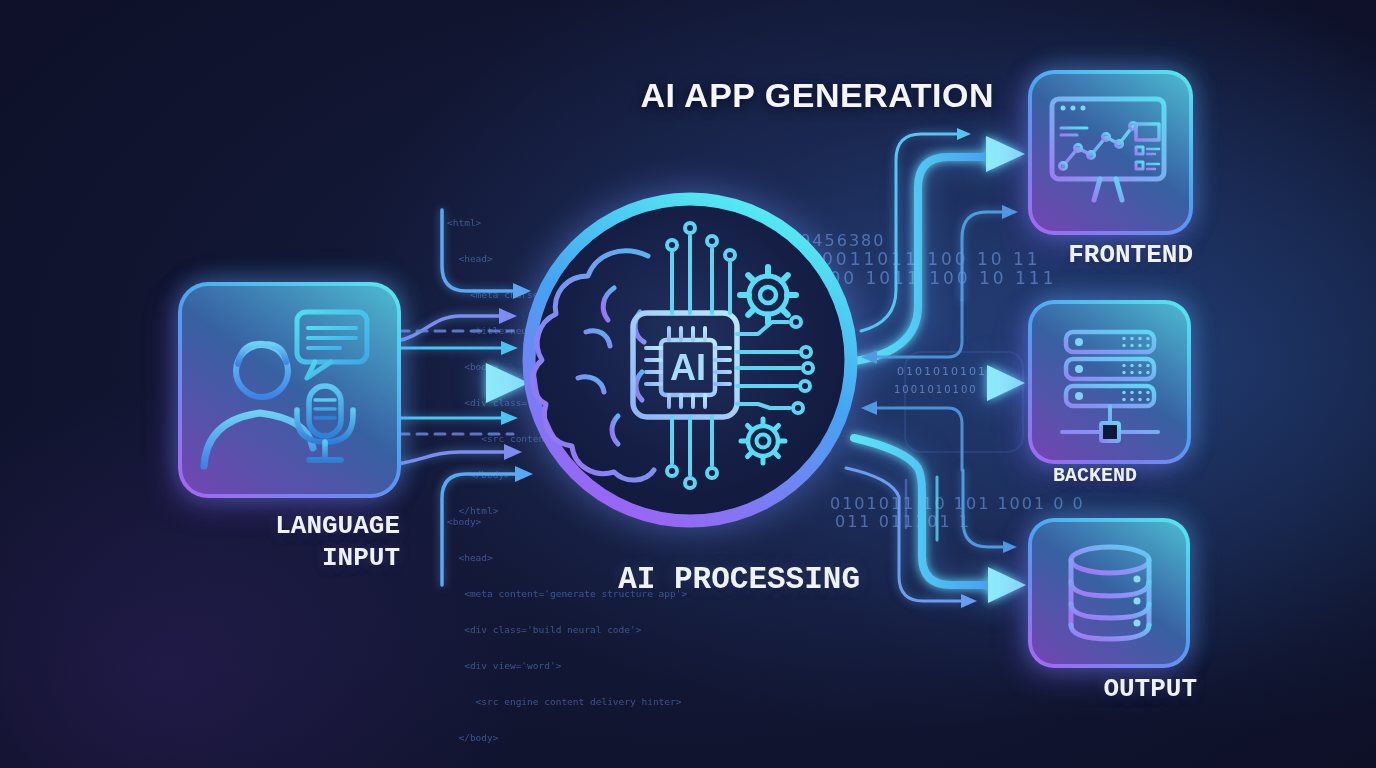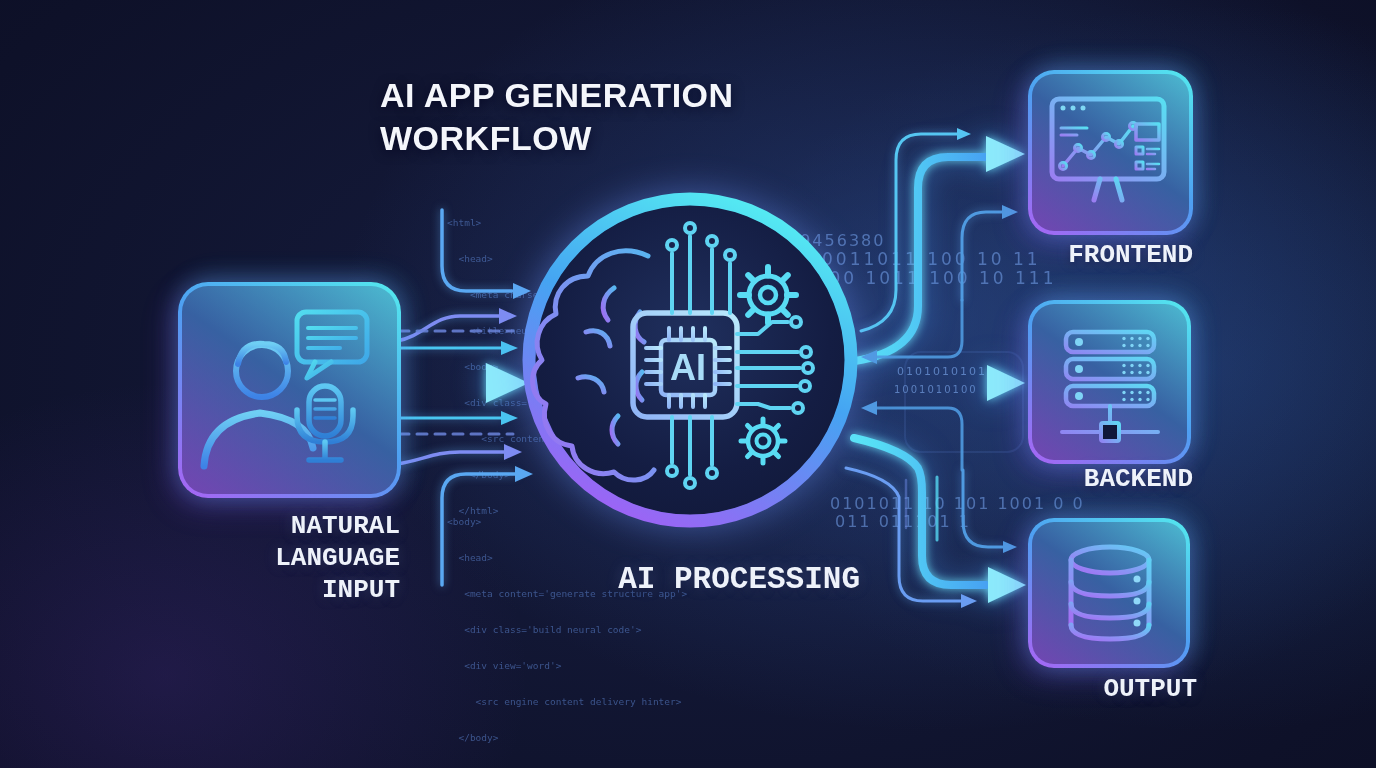--- a/index.html
+++ b/index.html
@@ -6,29 +6,29 @@
   #canvas{
     position:relative;width:1376px;height:768px;overflow:hidden;
     font-family:"Liberation Sans",sans-serif;
     background:
       radial-gradient(900px 620px at 68% 42%, rgba(47,84,156,.50), rgba(47,84,156,0) 66%),
       radial-gradient(720px 520px at 88% 48%, rgba(42,92,165,.32), rgba(42,92,165,0) 70%),
       radial-gradient(520px 420px at 12% 88%, rgba(92,52,165,.22), rgba(92,52,165,0) 70%),
       radial-gradient(1500px 980px at 50% 48%, #161d40 0%, #0e1129 55%, #080a1b 100%);
   }
   
-  #title{position:absolute;left:380px;top:74px;width:614px;text-align:left;
+  #title{position:absolute;left:380px;top:74px;width:614px;text-align:right;
     color:#f4f6fb;font-weight:bold;font-size:34px;line-height:43px;letter-spacing:.5px;
     text-shadow:0 2px 12px rgba(0,0,30,.7);z-index:6;}
   .lbl{position:absolute;color:#eef2fa;font-weight:bold;text-align:right;z-index:6;
     text-shadow:0 0 14px rgba(140,170,255,.30),0 2px 8px rgba(0,0,25,.6);font-family:Liberation Mono, monospace;}
   #input-label{left:170px;top:510px;width:230px;font-size:26px;line-height:32px;}
   #processing-label{left:520px;top:562px;width:340px;font-size:31px;}
   #frontend-label{left:1018px;top:240px;width:175px;font-size:26px;}
-  #backend-label{left:1018px;top:464px;width:175px;font-size:26px;}
+  #backend-label{left:962px;top:464px;width:175px;font-size:20px;}
   #fullstack-label{left:1012px;top:674px;width:185px;font-size:26px;line-height:31px;}
   
   .code-block{position:absolute;color:rgba(105,150,235,.48);font-family:"DejaVu Sans Mono",monospace;
     font-size:9.5px;line-height:12px;white-space:pre;z-index:1;}
   #code-top{left:447px;top:193px;}
   #code-bottom{left:447px;top:492px;}
   .bin{position:absolute;color:rgba(120,165,240,.55);font-family:"DejaVu Sans",sans-serif;
     white-space:pre;z-index:1;}
   #bin-t1{left:788px;top:231px;font-size:16px;letter-spacing:2px;}
   #bin-t2{left:786px;top:249px;font-size:17px;letter-spacing:3px;}
@@ -154,21 +154,20 @@
       </g>
       <path d="M 846,468 Q 892,478 899,497 L 899,576 Q 899,601 923,601 L 961,601" stroke="#6a9df2" stroke-width="3" class="glow-mild"></path>
       <polygon points="977,601 961,594 961,608" fill="#6a9df2"></polygon>
       <path d="M 937,477 L 937,540" stroke="#55d8f2" stroke-width="3" opacity=".8"></path>
       <path d="M 906,480 L 906,528" stroke="#6a85e0" stroke-width="2.5" opacity=".5"></path>
     </g>
   </svg>
 
   <div id="title">
     <div>AI APP GENERATION</div>
-    <div>WORKFLOW</div>
   </div>
 
   <div class="node-box" id="input-box">
     <svg viewBox="0 0 215 208" fill="none">
       <defs>
         <linearGradient id="gPerson" x1="0" y1="0" x2="0" y2="1">
             <stop offset="0" stop-color="#6fcff4"></stop>
             <stop offset="1" stop-color="#3d82e6"></stop>
           </linearGradient>
         <linearGradient id="gCyanB" x1="0" y1="0" x2="1" y2="1">
@@ -192,21 +191,20 @@
       </g>
       <g stroke="url(#gMic)" stroke-linecap="round" stroke-linejoin="round">
         <rect x="127" y="100" width="32" height="50" rx="16" stroke-width="5.5"></rect>
         <path d="M 133,114 H 153 M 133,123 H 153 M 133,132 H 153" stroke-width="3.5"></path>
         <path d="M 115,124 L 115,130 Q 115,156 143,156 Q 171,156 171,130 L 171,124" stroke-width="5.5"></path>
         <path d="M 143,156 V 172 M 127,174 H 159" stroke-width="5.5"></path>
       </g>
     </svg>
   </div>
   <div class="lbl" id="input-label">
-    <div>NATURAL</div>
     <div>LANGUAGE</div>
     <div>INPUT</div>
   </div>
 
   <div id="circle-wrap">
     <svg viewBox="0 0 336 336" fill="none">
       <defs>
         <linearGradient id="ringG" x1="0.7" y1="0" x2="0.25" y2="1">
           <stop offset="0" stop-color="#55ecf2"></stop>
             <stop offset="0.45" stop-color="#45a4f2"></stop>

